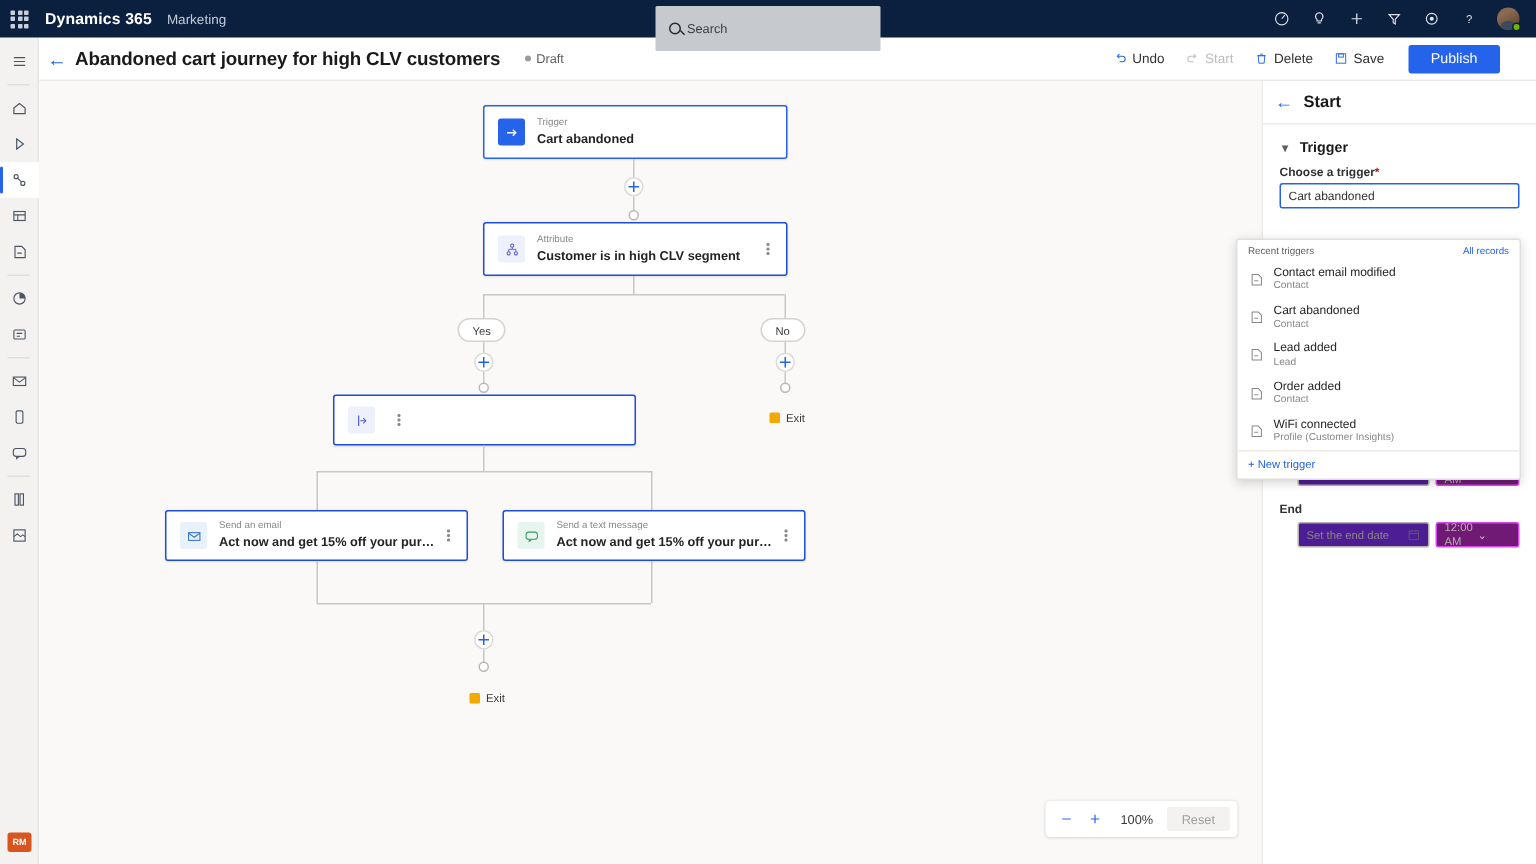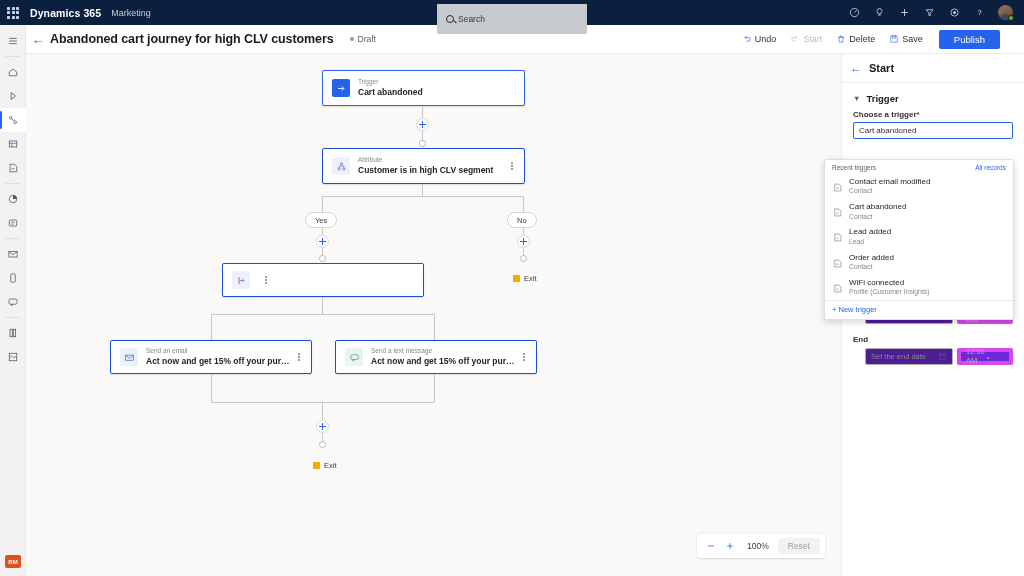--- a/index.html
+++ b/index.html
@@ -140,21 +140,21 @@
   }
   .select-box span { font-size: 7.5px; color:#323130; flex:1; white-space:nowrap; overflow:hidden; }
   .select-box .cv { color:#605e5c; font-size: 7px; }
   .date-row { display:flex; gap: 4px; margin: 0 11px; }
   .date-box {
     flex: 1; height: 17px; border: 1px solid #b3b0ad; border-radius: 2px;
     display:flex; align-items:center; padding: 0 5px; background:#4c1d95; cursor: text; margin-left: 12px;
   }
   .date-box span { font-size: 7.5px; color:#8a8886; flex:1; }
   .time-box {
-    width: 56px; height: 17px; border: 4px solid #d946ef; border-radius: 2px; background:#6d28d9;
+    width: 56px; height: 17px; border: 1px solid #d946ef; border-radius: 2px; background:#701a75;
     display:flex; align-items:center; padding: 0 5px; cursor: default;
   }
   .time-box span { font-size: 7.5px; color:#b3b0ad; flex:1; }
   .reset-link { font-size: 7.5px; color:#b3b0ad; cursor: pointer; }
   .info-i { width: 7px; height: 7px; border:1px solid #8a8886; border-radius:50%; display:inline-flex; align-items:center; justify-content:center; font-size:5px; color:#8a8886; }
 
   
   .dropdown {
     position: absolute; left: 824px; top: 159px; width: 190px;
     background: #ffffff; border: 1px solid #e1dfdd; border-radius: 2px;

